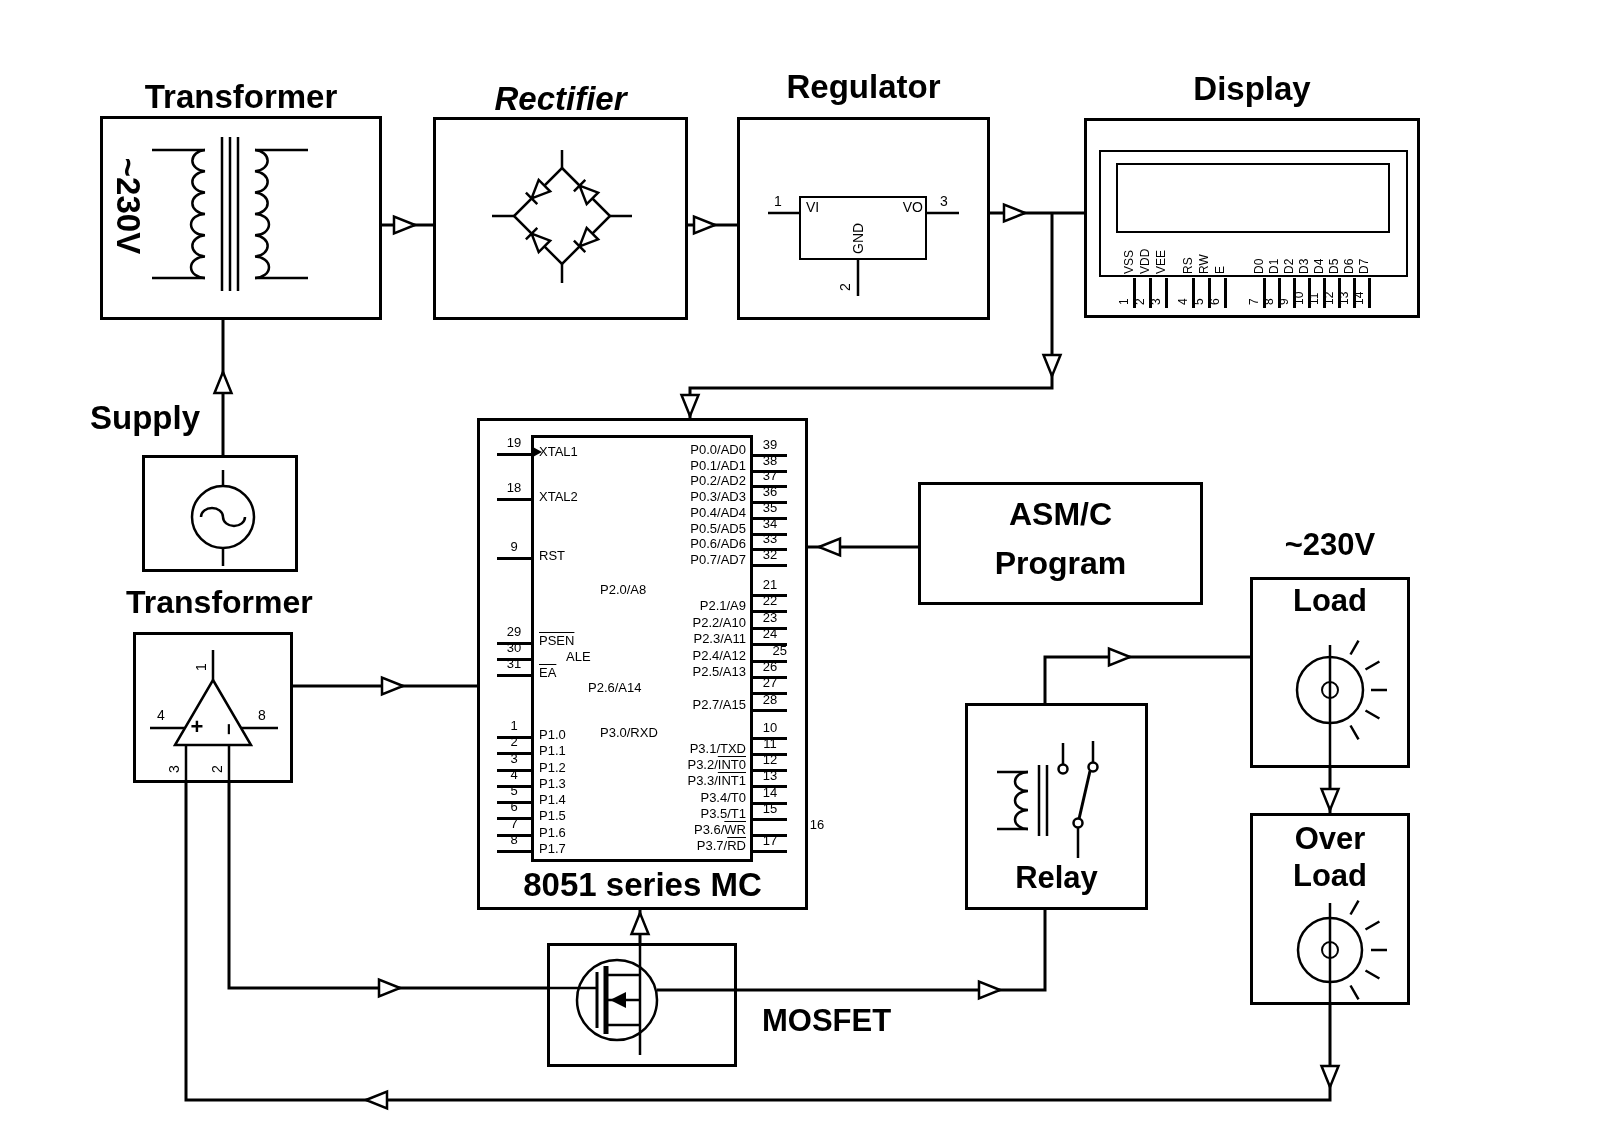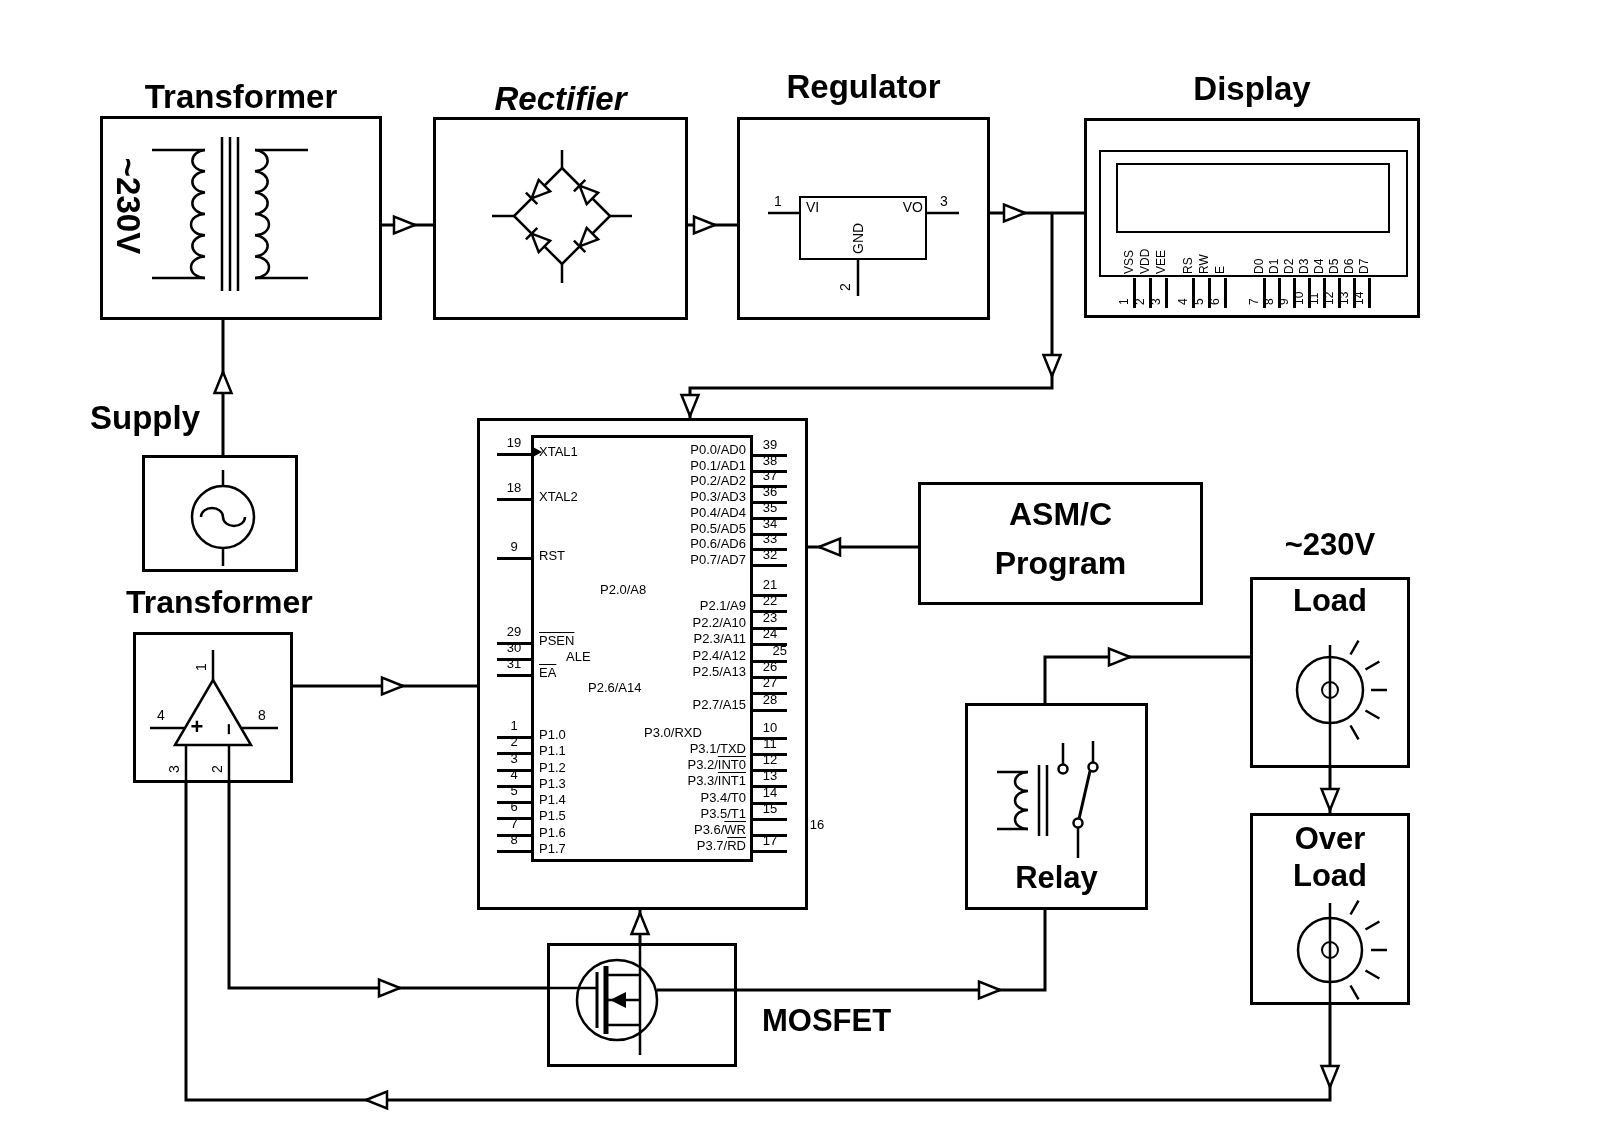--- a/index.html
+++ b/index.html
@@ -151,20 +151,21 @@
   <div class="box" style="left:1250px;top:577px;width:160px;height:191px;"></div>
   <div class="box" style="left:1250px;top:813px;width:160px;height:192px;"></div>
 
   <div class="t tc" style="left:100px;top:78px;width:282px;">Transformer</div>
   <div class="t tc" style="left:433px;top:80px;width:255px;font-style:italic;">Rectifier</div>
   <div class="t tc" style="left:737px;top:68px;width:253px;">Regulator</div>
   <div class="t tc" style="left:1084px;top:70px;width:336px;">Display</div>
   <div class="t tc" style="left:62px;top:186px;width:130px;height:40px;transform:rotate(90deg);transform-origin:center;">~230V</div>
   <div class="t" style="left:90px;top:399px;">Supply</div>
   <div class="t" style="left:126px;top:584px;font-size:32px;">Transformer</div>
+  <div class="t tc" style="left:477px;top:866px;width:331px;">8051 series MC</div>
   <div class="t tc" style="left:918px;top:496px;width:285px;font-size:32px;">ASM/C</div>
   <div class="t tc" style="left:918px;top:545px;width:285px;font-size:32px;">Program</div>
   <div class="t" style="left:762px;top:1003px;font-size:31px;">MOSFET</div>
   <div class="t tc" style="left:965px;top:860px;width:183px;font-size:31px;">Relay</div>
   <div class="t tc" style="left:1250px;top:527px;width:160px;font-size:31px;">~230V</div>
   <div class="t tc" style="left:1250px;top:583px;width:160px;font-size:31px;">Load</div>
   <div class="t tc" style="left:1250px;top:821px;width:160px;font-size:31px;">Over</div>
   <div class="t tc" style="left:1250px;top:858px;width:160px;font-size:31px;">Load</div>
 
   <div class="s" style="left:806px;top:200px;">VI</div>
@@ -267,21 +268,21 @@
     <div class="pin" style="left: 753px; top: 659px; width: 34px; text-align: center;">26</div>
     <div class="pin" style="left: 600px; top: 664px; width: 146px; text-align: right;"><span>P2.5/A13</span></div>
     <div class="pline" style="left: 753px; top: 692px; width: 34px; height: 3px;"></div>
     <div class="pin" style="left: 753px; top: 675px; width: 34px; text-align: center;">27</div>
     <div class="pin" style="left: 588px; top: 680px; width: 146px; text-align: left;"><span>P2.6/A14</span></div>
     <div class="pline" style="left: 753px; top: 709px; width: 34px; height: 3px;"></div>
     <div class="pin" style="left: 753px; top: 692px; width: 34px; text-align: center;">28</div>
     <div class="pin" style="left: 600px; top: 697px; width: 146px; text-align: right;"><span>P2.7/A15</span></div>
     <div class="pline" style="left: 753px; top: 737px; width: 34px; height: 3px;"></div>
     <div class="pin" style="left: 753px; top: 720px; width: 34px; text-align: center;">10</div>
-    <div class="pin" style="left: 600px; top: 725px; width: 146px; text-align: center;"><span>P3.0/RXD</span></div>
+    <div class="pin" style="left: 600px; top: 725px; width: 146px; text-align: left;"><span>P3.0/RXD</span></div>
     <div class="pline" style="left: 753px; top: 753px; width: 34px; height: 3px;"></div>
     <div class="pin" style="left: 753px; top: 736px; width: 34px; text-align: center;">11</div>
     <div class="pin" style="left: 600px; top: 741px; width: 146px; text-align: right;"><span>P3.1/TXD</span></div>
     <div class="pline" style="left: 753px; top: 769px; width: 34px; height: 3px;"></div>
     <div class="pin" style="left: 753px; top: 752px; width: 34px; text-align: center;">12</div>
     <div class="pin" style="left: 600px; top: 757px; width: 146px; text-align: right;"><span>P3.2/</span><span class="ol">INT0</span></div>
     <div class="pline" style="left: 753px; top: 785px; width: 34px; height: 3px;"></div>
     <div class="pin" style="left: 753px; top: 768px; width: 34px; text-align: center;">13</div>
     <div class="pin" style="left: 600px; top: 773px; width: 146px; text-align: right;"><span>P3.3/</span><span class="ol">INT1</span></div>
     <div class="pline" style="left: 753px; top: 802px; width: 34px; height: 3px;"></div>

